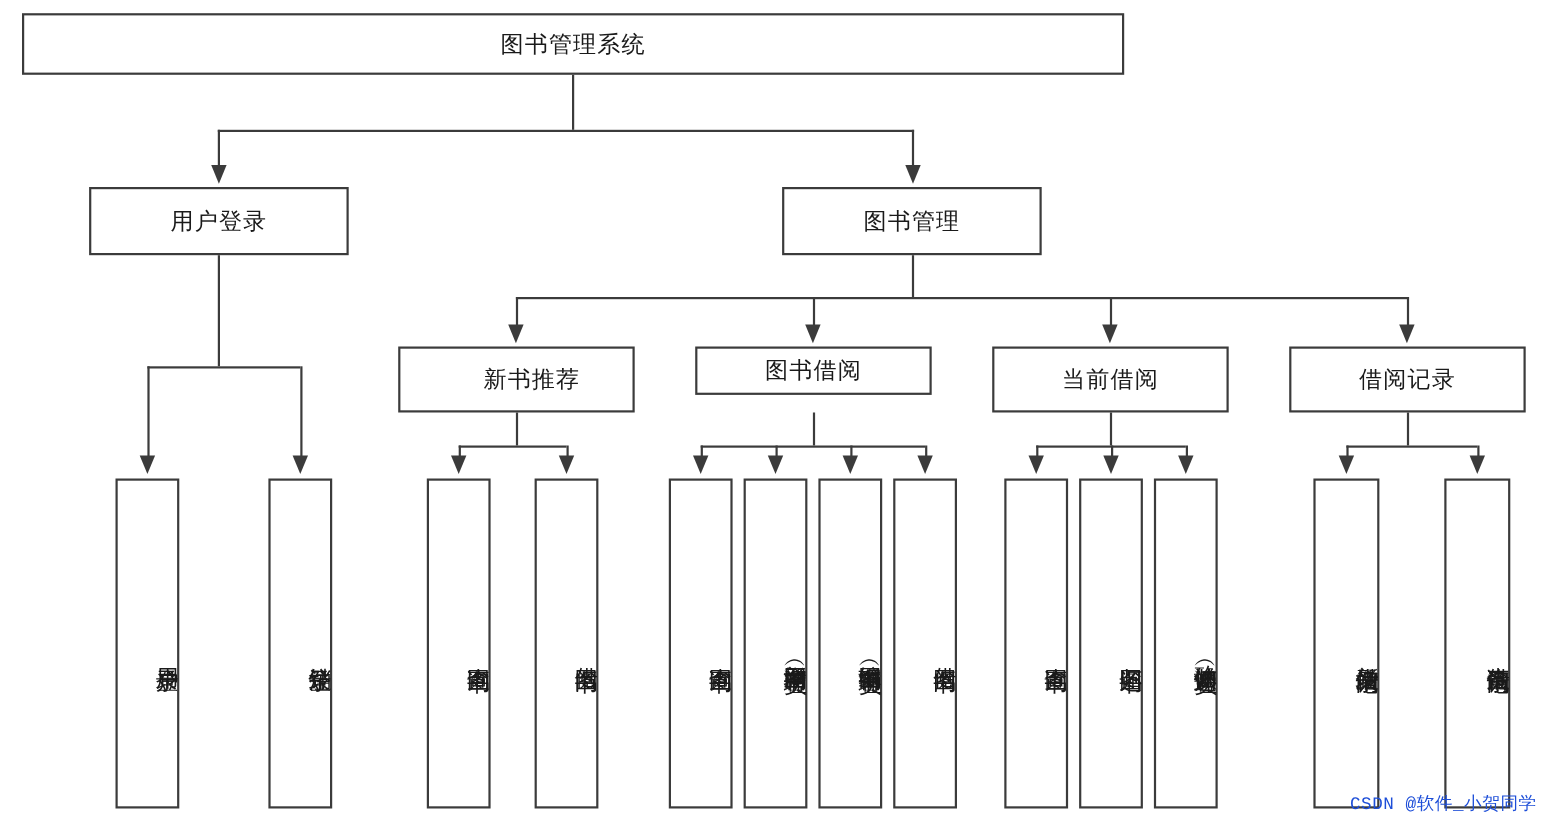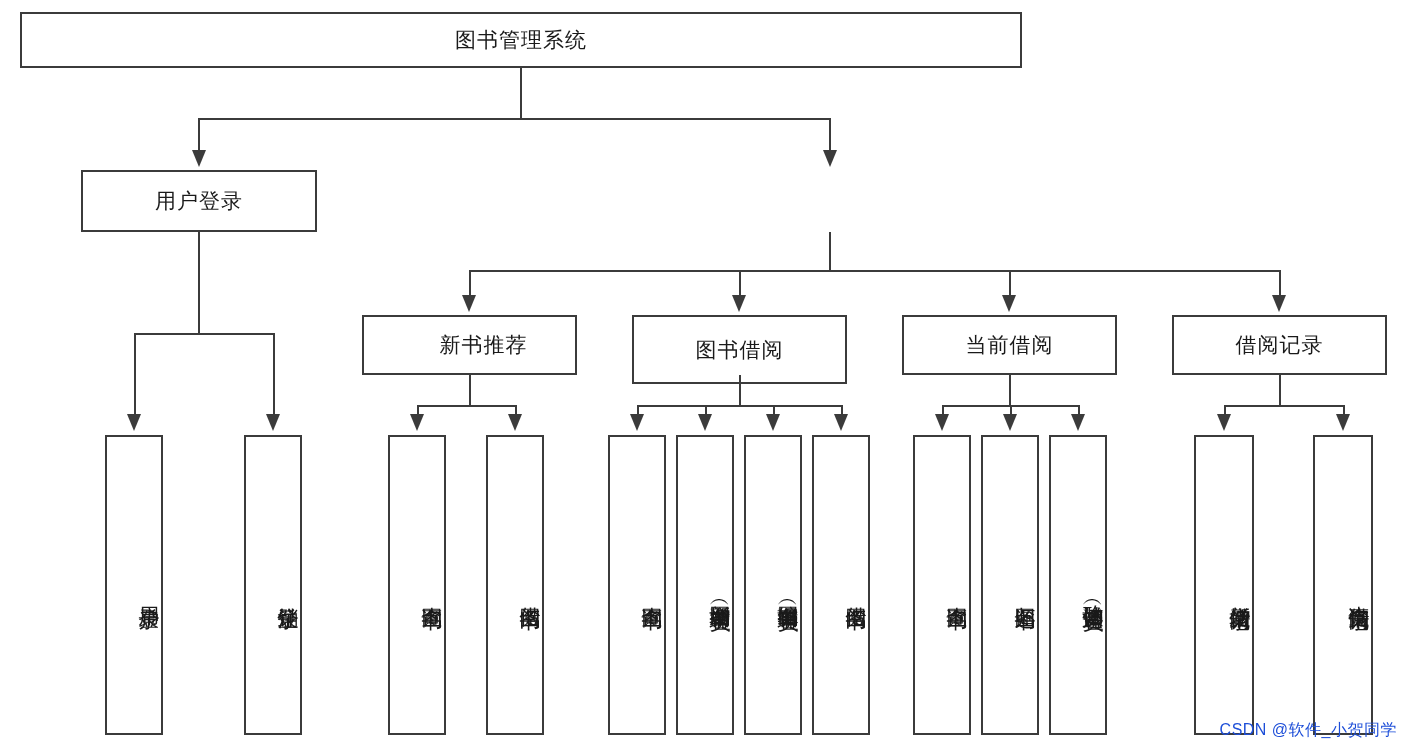--- a/index.html
+++ b/index.html
@@ -9,20 +9,21 @@
   }
   body {
     font-family: "Liberation Sans", "DejaVu Sans", sans-serif;
   }
   #canvas {
     position: relative;
     width: 1405px;
     height: 747px;
     background: #ffffff;
     overflow: hidden;
+    font-family: Liberation Mono, monospace;
   }
   .node {
     position: absolute;
     box-sizing: border-box;
     border: 2px solid #3b3b3b;
     background: #ffffff;
     display: flex;
     align-items: center;
     justify-content: center;
     color: #1a1a1a;
@@ -81,20 +82,23 @@
 
   <div class="edge h" style="left:198px; top:118px; width:633px;"></div>
 
   <div class="edge v" style="left:198px; top:118px; height:36px;"></div>
   <div class="arrow" style="left:192px; top:150px;"></div>
   <div class="edge v" style="left:829px; top:118px; height:36px;"></div>
   <div class="arrow" style="left:823px; top:150px;"></div>
 
   <div class="node horiz" style="left:81px; top:170px; width:236px; height:62px;">
     <span>用户登录</span>
+  </div>
+  <div class="node horiz" style="left:711px; top:170px; width:236px; height:62px;">
+    <span>图书管理</span>
   </div>
 
   <div class="edge v" style="left:198px; top:232px; height:101px;"></div>
   <div class="edge h" style="left:134px; top:333px; width:139px;"></div>
   <div class="edge v" style="left:134px; top:333px; height:85px;"></div>
   <div class="arrow" style="left:127px; top:414px;"></div>
   <div class="edge v" style="left:273px; top:333px; height:85px;"></div>
   <div class="arrow" style="left:266px; top:414px;"></div>
 
   <div class="edge v" style="left:829px; top:232px; height:38px;"></div>
@@ -104,21 +108,21 @@
   <div class="edge v" style="left:739px; top:270px; height:28px;"></div>
   <div class="arrow" style="left:732px; top:295px;"></div>
   <div class="edge v" style="left:1009px; top:270px; height:28px;"></div>
   <div class="arrow" style="left:1002px; top:295px;"></div>
   <div class="edge v" style="left:1279px; top:270px; height:28px;"></div>
   <div class="arrow" style="left:1272px; top:295px;"></div>
 
   <div class="node horiz" style="left:362px; top:315px; width:215px; height:60px;padding-left:28px;">
     <span>新书推荐</span>
   </div>
-  <div class="node horiz" style="left:632px; top:315px; width:215px; height:69px;">
+  <div class="node horiz" style="left:632px; top:315px; width:215px; height:44px;">
     <span>图书借阅</span>
   </div>
   <div class="node horiz" style="left:1172px; top:315px; width:215px; height:60px;">
     <span>借阅记录</span>
   </div>
   <div class="node horiz" style="left:902px; top:315px; width:215px; height:60px;">
     <span>当前借阅</span>
   </div>
 
   <div class="edge v" style="left:469px; top:375px; height:30px;"></div>

